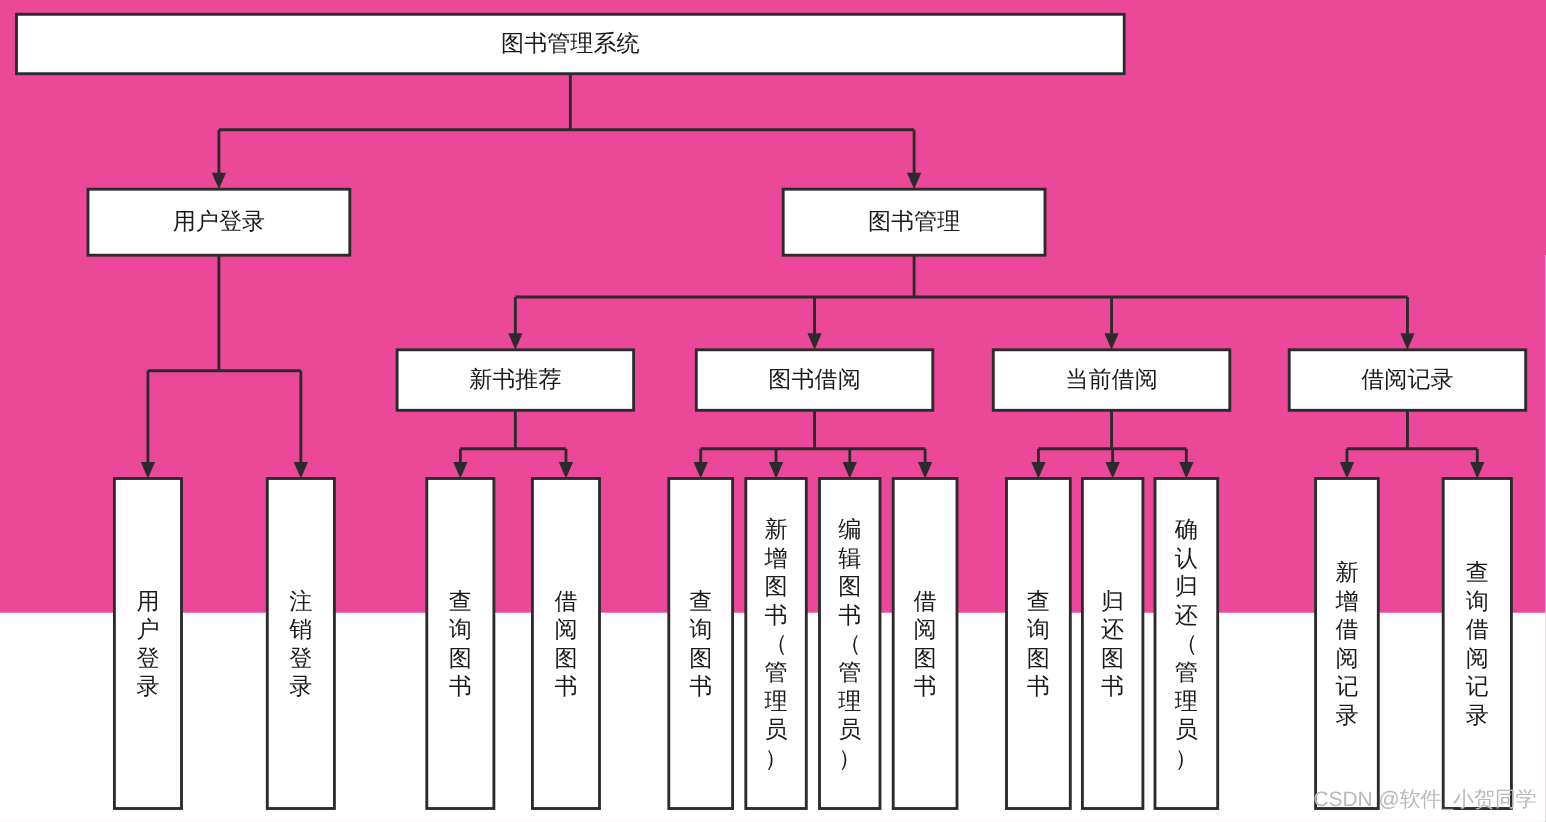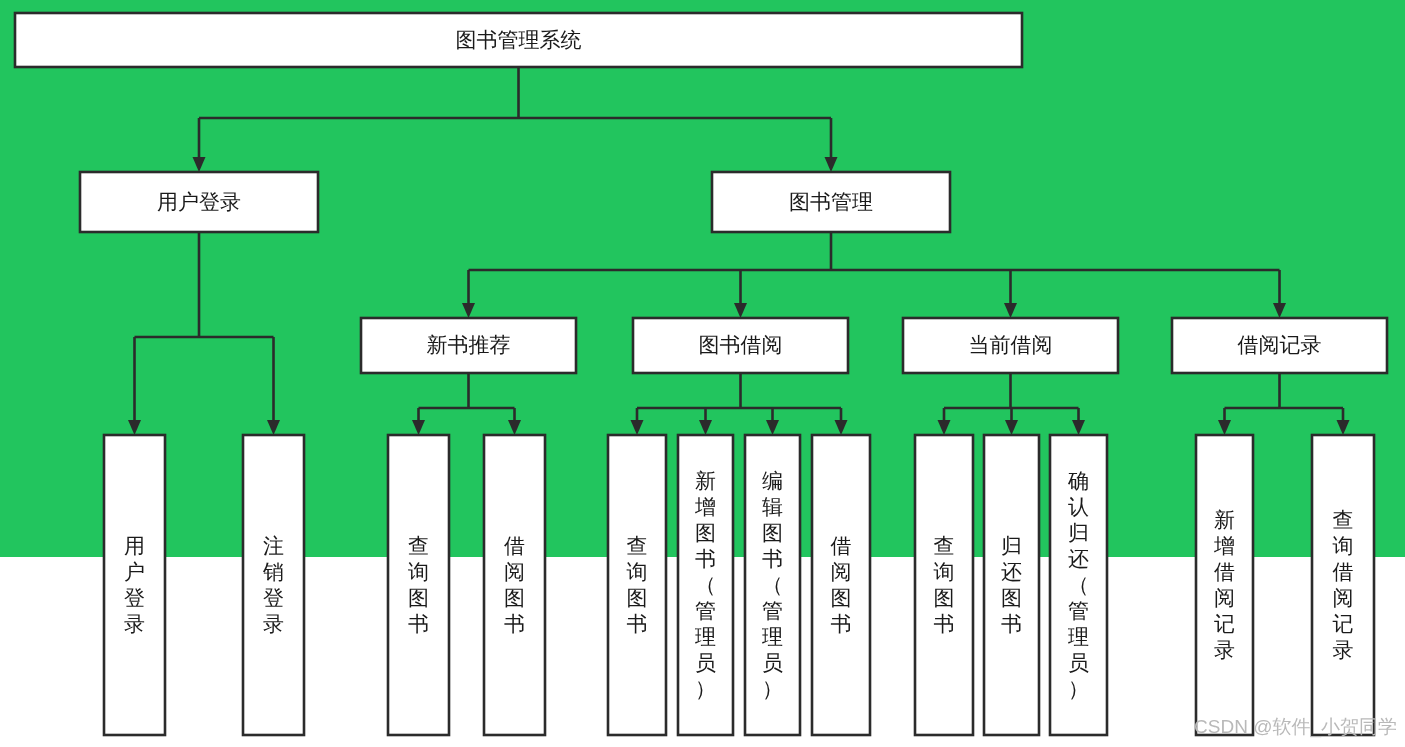--- a/index.html
+++ b/index.html
@@ -11,21 +11,21 @@
   body {
     font-family: "Liberation Sans", "DejaVu Sans", sans-serif;
     width: 1405px;
     height: 747px;
     overflow: hidden;
   }
   #diagram-root {
     position: relative;
     width: 1405px;
     height: 557px;
-    background: #22c55e;
+    background: #ec4899;
   }
   svg#flowchart {
     position: absolute;
     top: 0;
     left: 0;
     width: 1405px;
     height: 747px;
     display: block;
   }
   .node-box {

